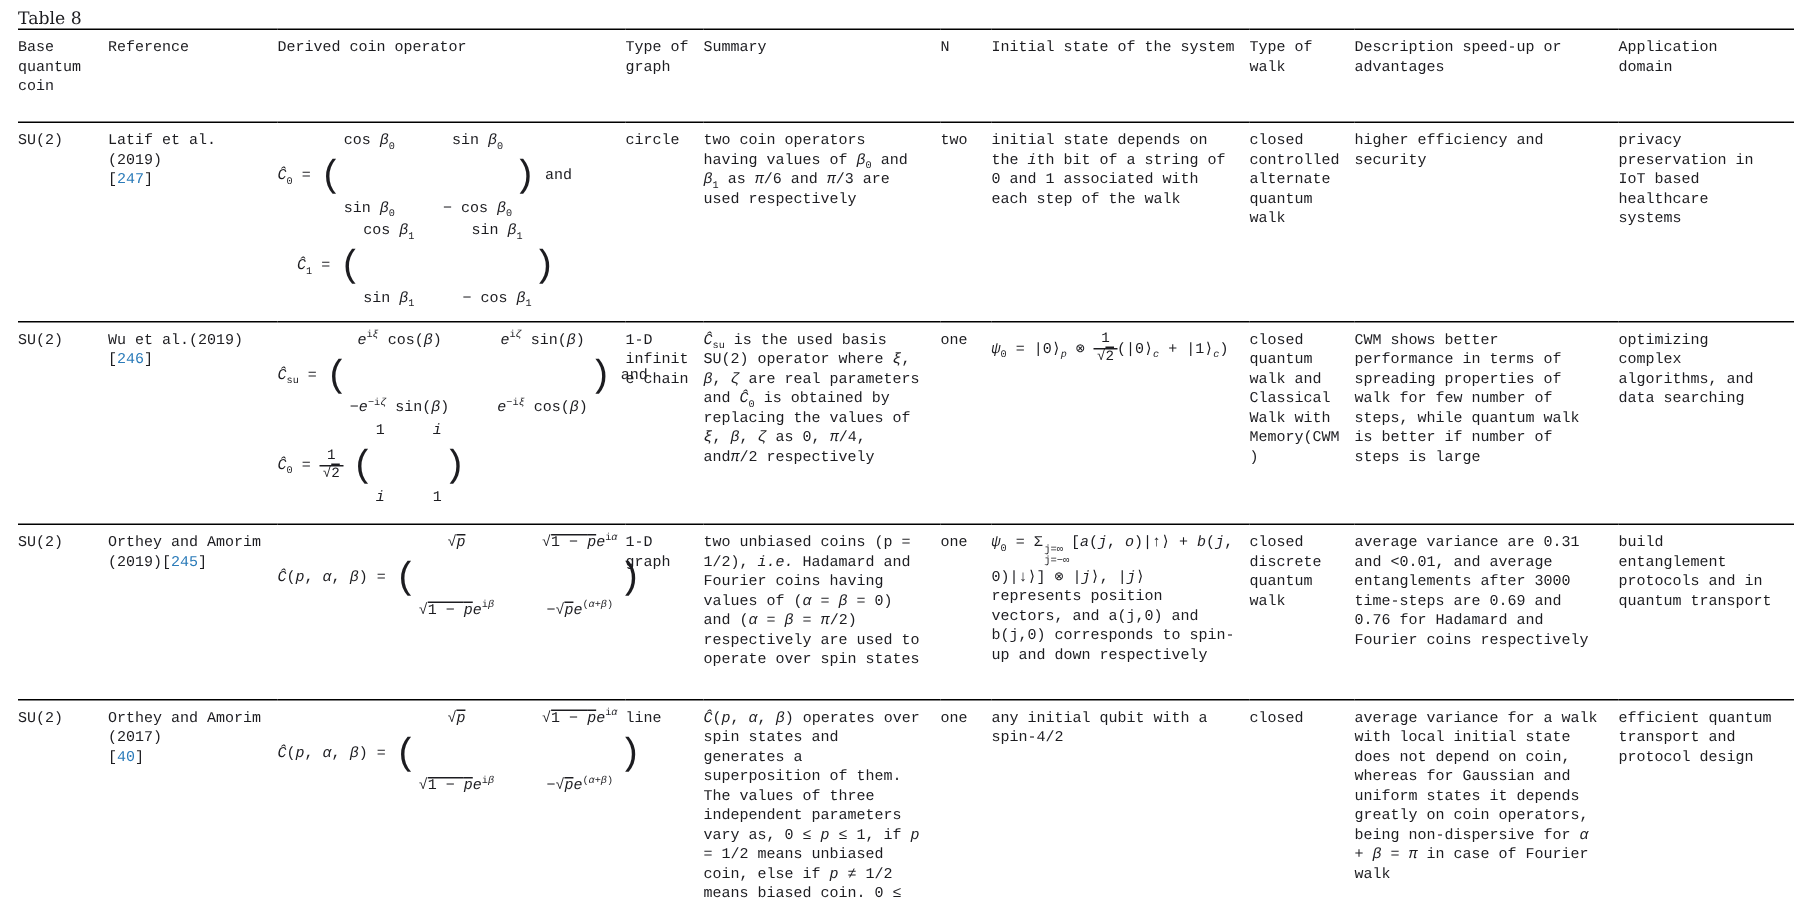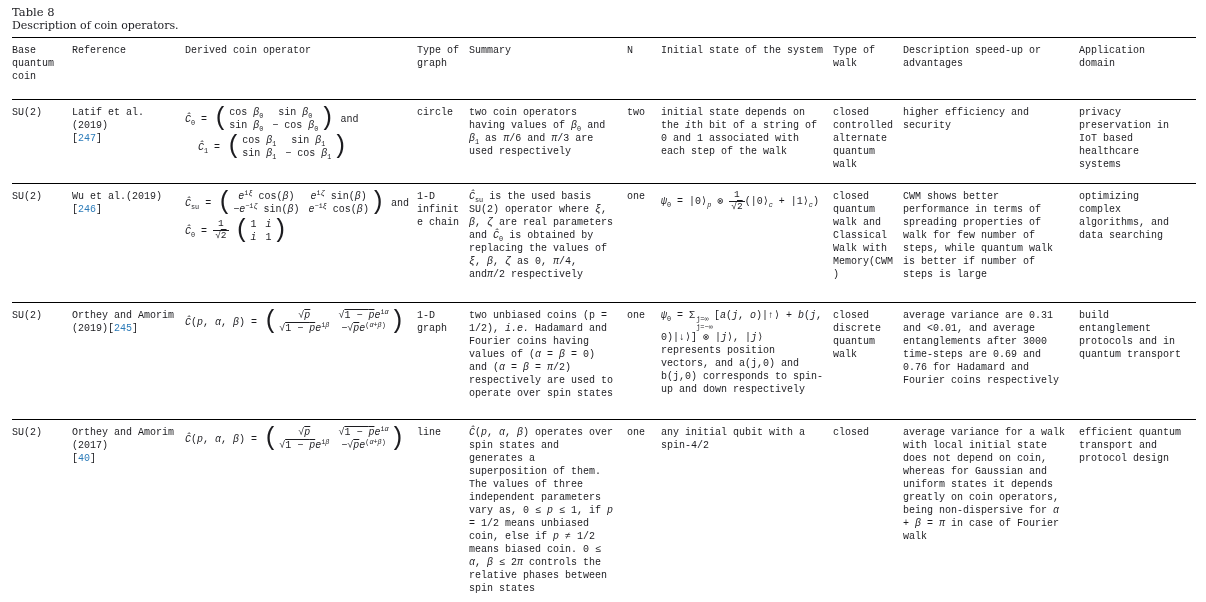--- a/index.html
+++ b/index.html
@@ -22,35 +22,34 @@
   tbody tr:nth-child(3){height:117px;}
   tbody tr:nth-child(4){height:178px;}
   i{font-style:italic;}
   sub,sup{font-size:0.68em;line-height:0;}
   .cite{color:var(--cite,#2b7bb9);}
   .fl{white-space:nowrap;margin-bottom:2px;}
   .fl2{white-space:nowrap;margin-left:13px;}
   .mat{display:inline-flex;align-items:center;vertical-align:middle;}
   .par{font-size:2.5em;line-height:0.85;font-weight:400;}
   .m2{display:inline-grid;grid-template-columns:auto auto;column-gap:9px;
-      text-align:center;line-height:1.3;padding:0 1px;white-space:nowrap;}
+      text-align:center;line-height:1.3;padding:0 1px;white-space:nowrap;gap:32px;}
   .frac{display:inline-flex;flex-direction:column;text-align:center;
       vertical-align:middle;line-height:1.15;font-size:0.95em;}
   .frac>span:last-child{border-top:1px solid currentColor;padding:0 2px;}
   .ol{text-decoration:overline;}
   .lims{display:inline-flex;flex-direction:column;font-size:0.7em;line-height:1.1;
       vertical-align:-0.45em;margin:0 1px;}
 </style>
 </head>
 <body>
 
 <div class="page">
   <div>
     <div class="tbl-title">Table 8</div>
-    <div class="tbl-sub">Description of coin operators.</div>
   </div>
 
   <table>
     <colgroup>
       <col style="width:60px">
         <col style="width:113px">
         <col style="width:232px">
       <col style="width:52px">
         <col style="width:158px">
         <col style="width:34px">

